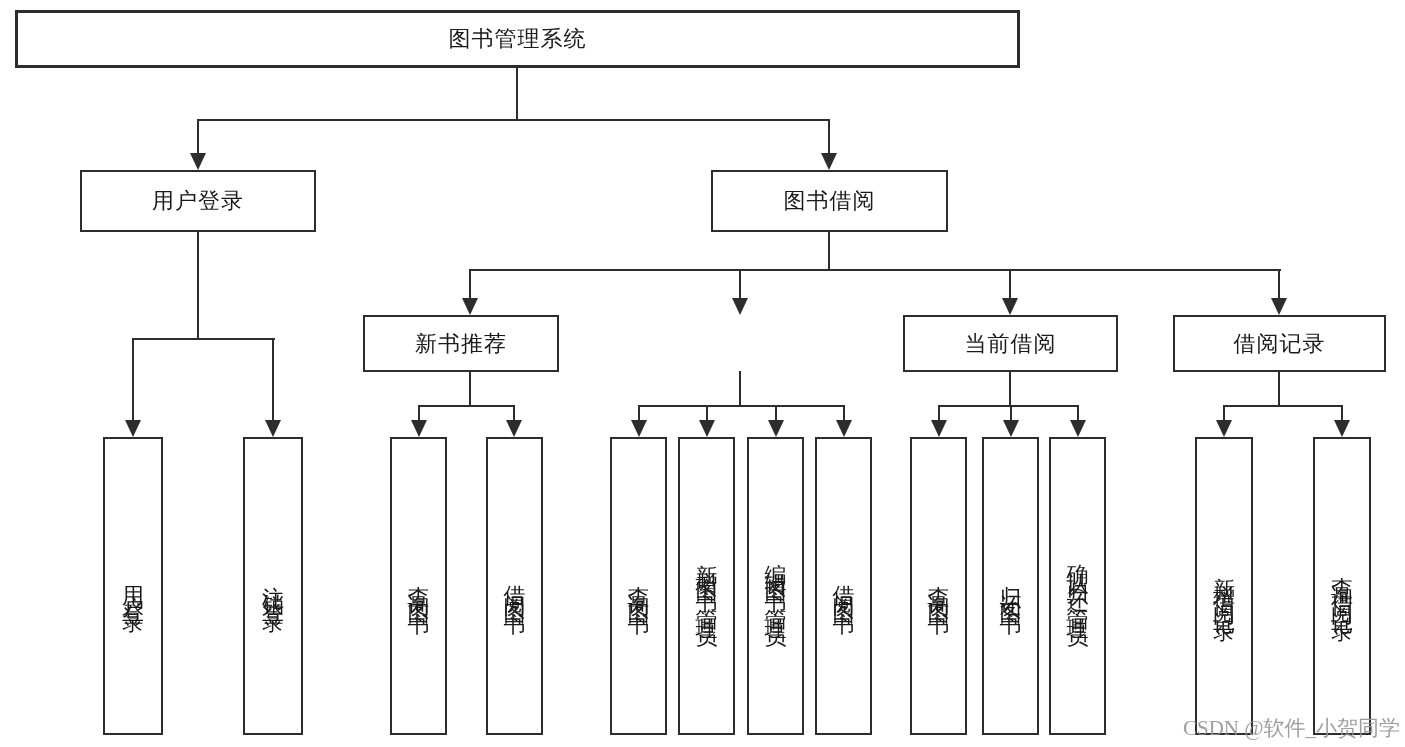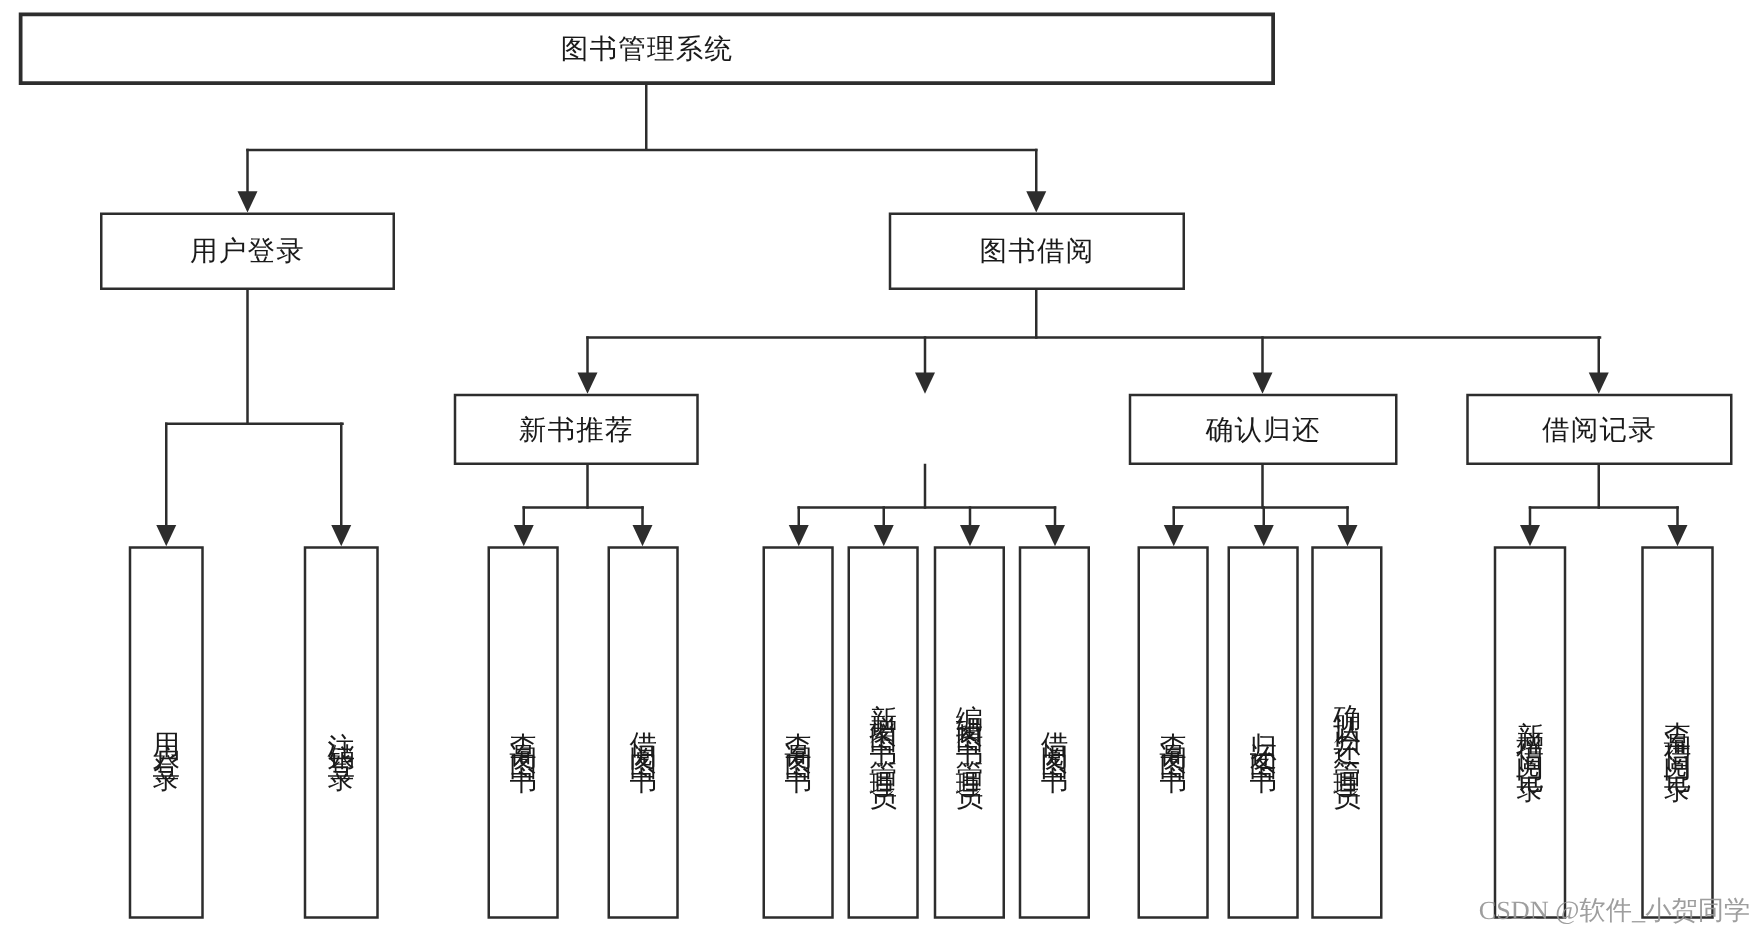--- a/index.html
+++ b/index.html
@@ -89,21 +89,21 @@
   <div class="arrow" style="left:732px; top:298px;"></div>
   <div class="vline" style="left:1009px; top:269px; height:31px;"></div>
   <div class="arrow" style="left:1002px; top:298px;"></div>
   <div class="vline" style="left:1278px; top:269px; height:31px;"></div>
   <div class="arrow" style="left:1271px; top:298px;"></div>
 
   <div class="box hl" style="left:363px; top:315px; width:196px; height:57px;">
     <span>新书推荐</span>
   </div>
   <div class="box hl" style="left:903px; top:315px; width:215px; height:57px;">
-    <span>确认归还</span>
+    <span>当前借阅</span>
   </div>
   <div class="box hl" style="left:1173px; top:315px; width:213px; height:57px;">
     <span>借阅记录</span>
   </div>
 
   <div class="vline" style="left:469px; top:371px; height:36px;"></div>
   <div class="hline" style="left:418px; top:405px; width:97px;"></div>
   <div class="vline" style="left:418px; top:405px; height:16px;"></div>
   <div class="arrow" style="left:411px; top:420px;"></div>
   <div class="vline" style="left:513px; top:405px; height:16px;"></div>

